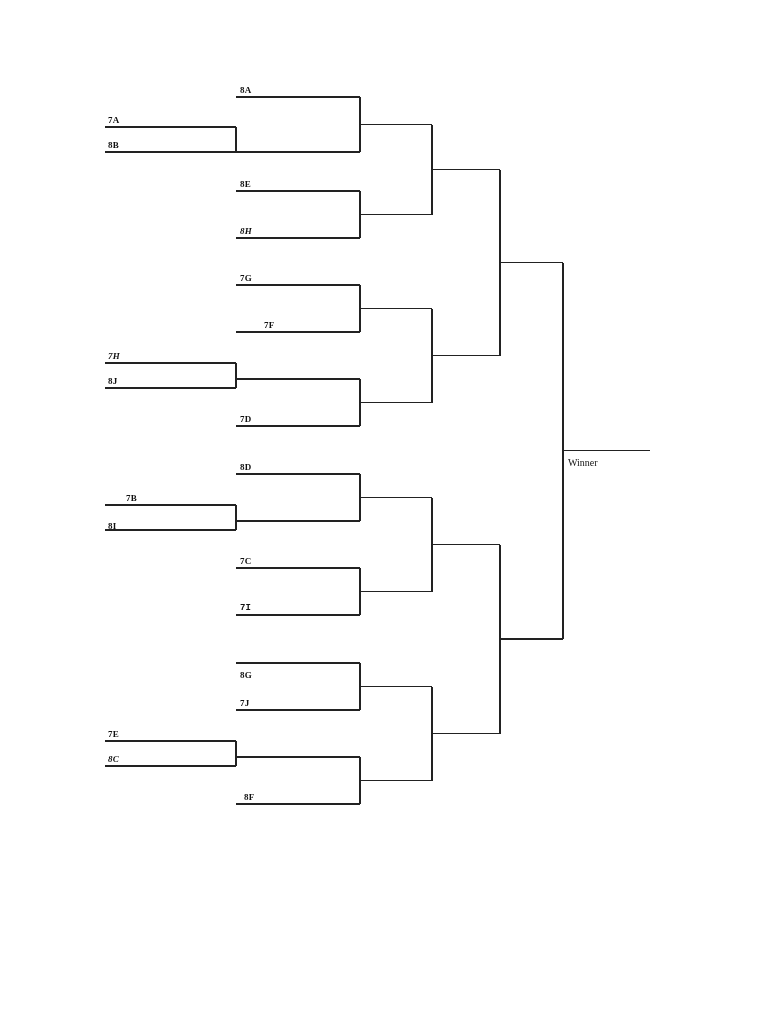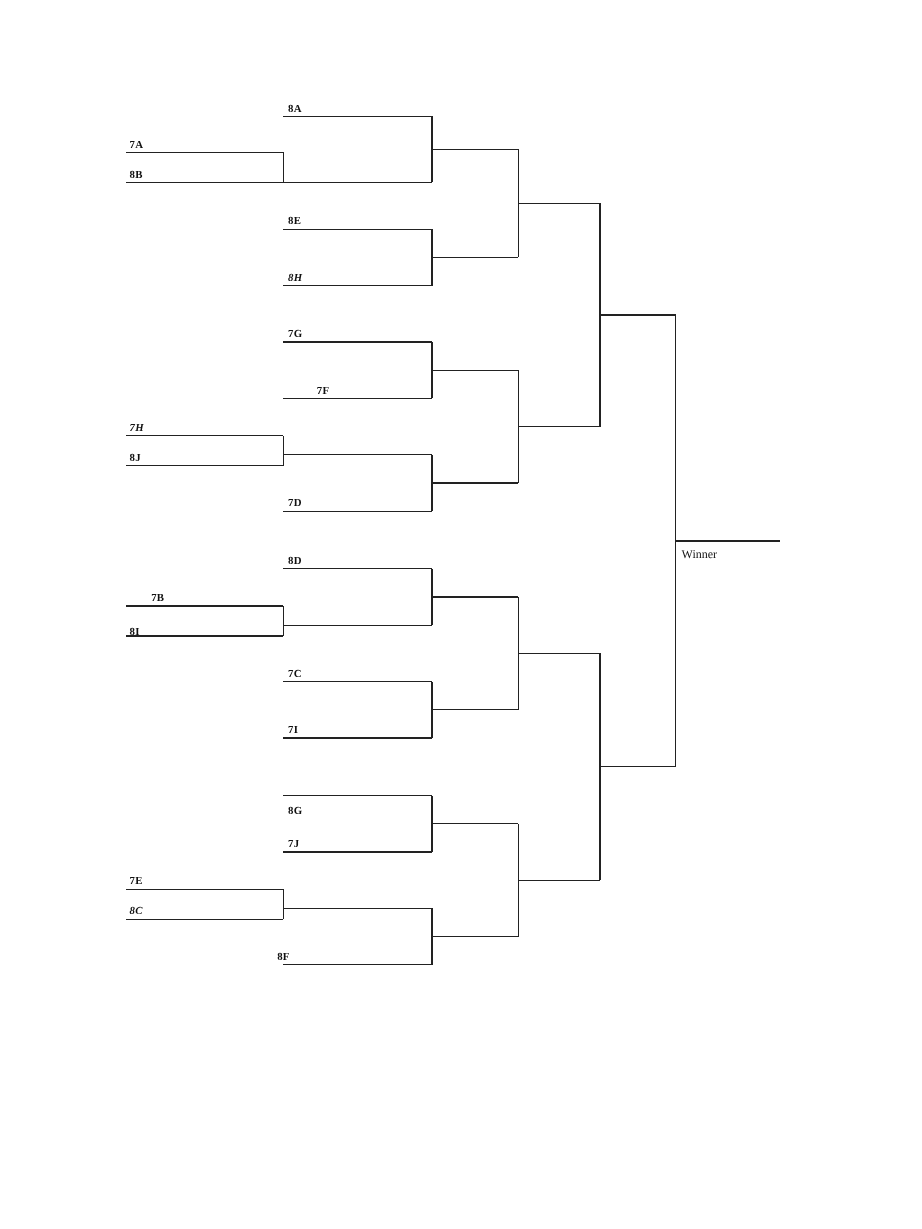--- a/index.html
+++ b/index.html
@@ -126,21 +126,21 @@
       <div class="seed-label" style="left: 108px; top: 730px;">7E</div>
       <div class="seed-label" style="left: 108px; top: 755px; font-style: italic;">8C</div>
       <div class="seed-label" style="left: 240px; top: 86px;">8A</div>
       <div class="seed-label" style="left: 240px; top: 180px;">8E</div>
       <div class="seed-label" style="left: 240px; top: 227px; font-style: italic;">8H</div>
       <div class="seed-label" style="left: 240px; top: 274px;">7G</div>
       <div class="seed-label" style="left: 240px; top: 321px; margin-left: 24px;">7F</div>
       <div class="seed-label" style="left: 240px; top: 415px;">7D</div>
       <div class="seed-label" style="left: 240px; top: 463px;">8D</div>
       <div class="seed-label" style="left: 240px; top: 557px;">7C</div>
-      <div class="seed-label" style="left: 240px; top: 604px;">7I</div>
+      <div class="seed-label" style="left: 240px; top: 604px; font-family: Liberation Mono, monospace;">7I</div>
       <div class="seed-label" style="left: 240px; top: 652px; margin-top: 19px;">8G</div>
       <div class="seed-label" style="left: 240px; top: 699px;">7J</div>
-      <div class="seed-label" style="left: 231px; top: 793px; text-align: center;">8F</div>
+      <div class="seed-label" style="left: 244px; top: 793px; text-align: center;">8F</div>
     </div>
 
   <div class="winner-label" id="winner-label" style="left: 568px; top: 458px;">Winner</div>
 
 </div>
 
 </body></html>

